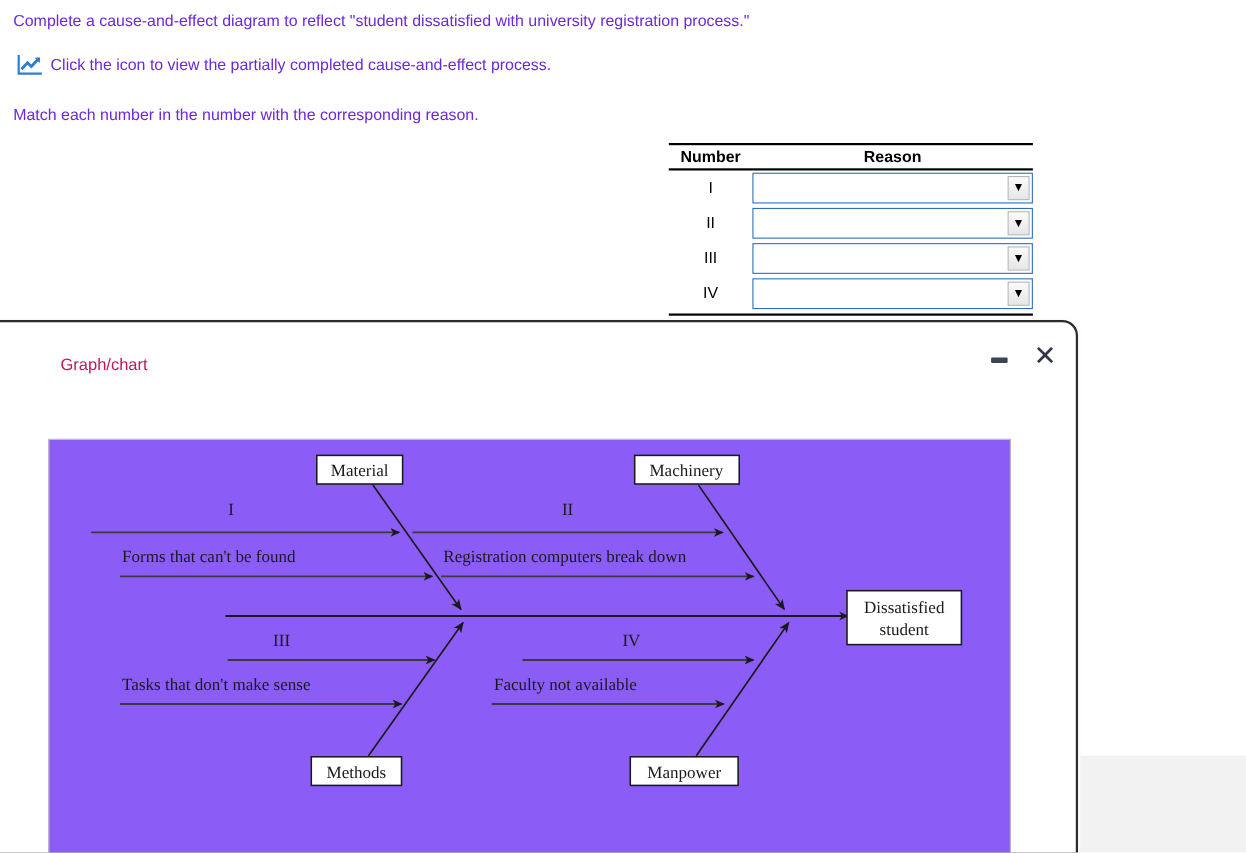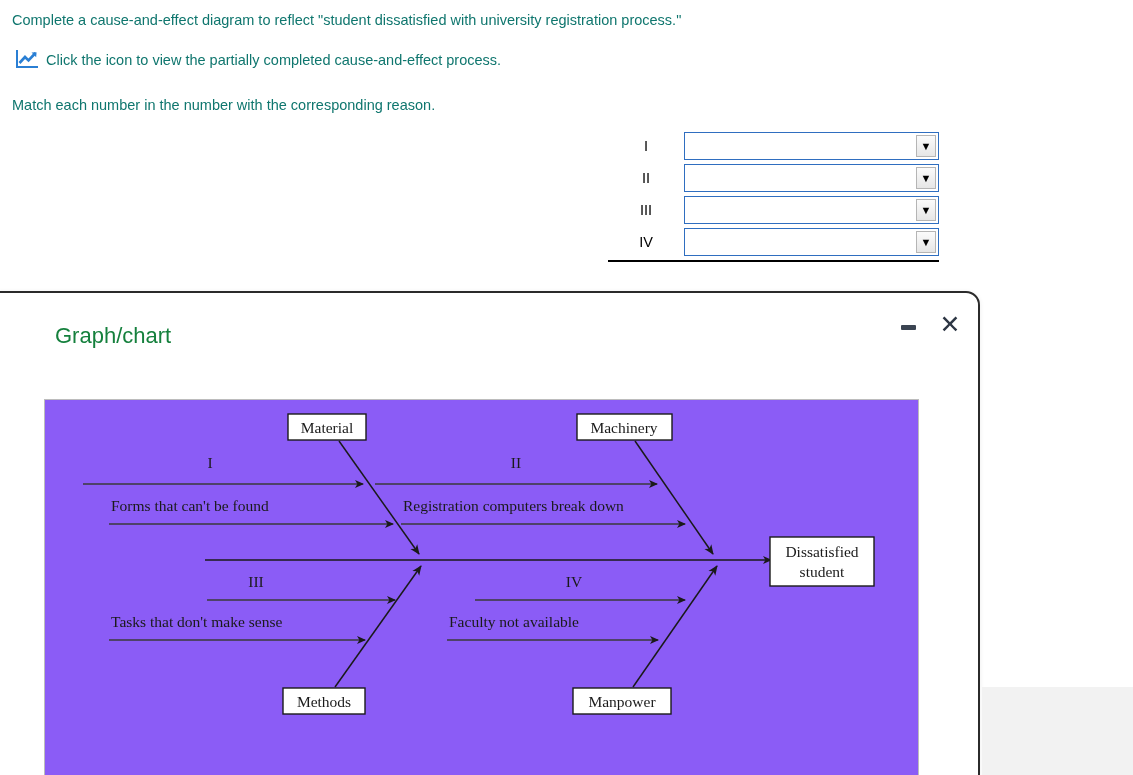--- a/index.html
+++ b/index.html
@@ -20,21 +20,21 @@
   
   .question-area {
     position: absolute;
     left: 0; top: 0;
     width: 1133px;
   }
   .q-line {
     position: absolute;
     font-size: 14.5px;
     line-height: 18px;
-    color: #0f766e;
+    color: #6d28d9;
     white-space: nowrap;
   }
   #q-line-1 { left: 12px; top: 11px; }
   #q-line-2 { left: 46px; top: 51px; }
   #q-line-3 { left: 12px; top: 96px; }
 
   .chart-icon-btn {
     position: absolute;
     left: 14px; top: 48px;
     width: 26px; height: 22px;
@@ -131,22 +131,22 @@
     border: 2px solid #2b2b2b;
     border-top-right-radius: 14px;
     border-top-left-radius: 0px;
     box-sizing: border-box;
     box-shadow: 0 1px 5px rgba(0,0,0,0.08);
   }
   .modal-title {
     position: absolute;
     left: 55px;
     top: 30px;
-    font-size: 22px;
-    color: #15803d;
+    font-size: 15px;
+    color: #be185d;
     font-family: "Liberation Sans", sans-serif;
   }
   .modal-btn {
     position: absolute;
     background: transparent;
     border: none;
     padding: 0;
     cursor: pointer;
     color: #3b4452;
     line-height: 1;
@@ -248,20 +248,24 @@
     </svg>
   </button>
 
   <div class="q-line" id="q-line-2">Click the icon to view the partially completed cause-and-effect process.</div>
 
   <div class="q-line" id="q-line-3">Match each number in the number with the corresponding reason.</div>
 </div>
 
 <div class="match-table">
 
+  <div class="mt-headrow">
+    <div class="mt-h-number">Number</div>
+    <div class="mt-h-reason">Reason</div>
+  </div>
 
   <div class="mt-row">
     <div class="mt-num">I</div>
     <div class="mt-select-wrap">
       <div class="mt-select-value"></div>
       <div class="mt-select-arrow">▼</div>
     </div>
   </div>
 
   <div class="mt-row">

